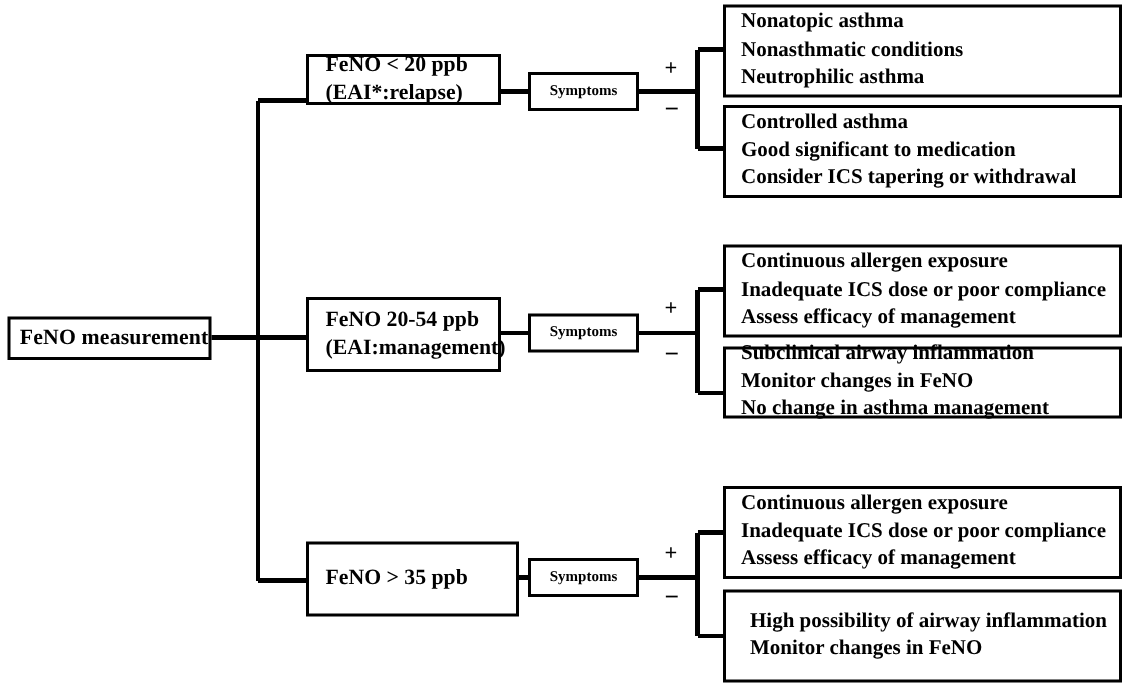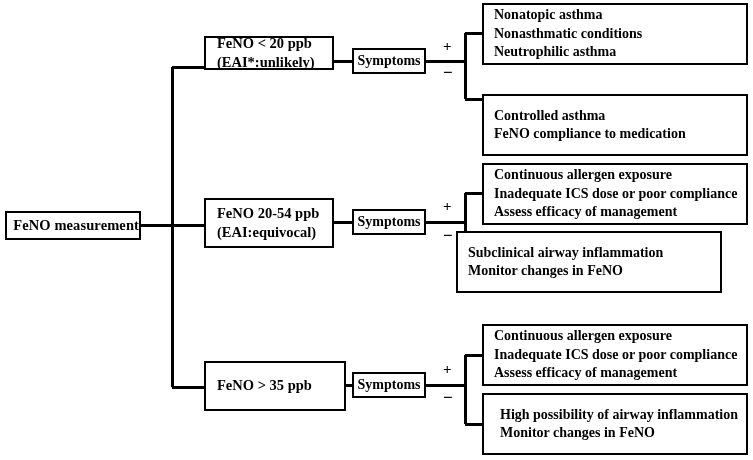--- a/index.html
+++ b/index.html
@@ -49,21 +49,21 @@
     padding-left: 10px;
   }
   .root-box {
     font-size: 14.5px;
     letter-spacing: .1px;
   }
   .tier-box {
     font-size: 14.5px;
   }
   .symptoms-box {
-    font-size: 14px;
+    font-size: 10px;
   }
   .outcome-box {
     font-size: 14px;
   }
   .sign {
     position: absolute;
     font-family: "Liberation Serif", "DejaVu Serif", serif;
     font-weight: bold;
     font-size: 15px;
     color: #000000;
@@ -110,62 +110,64 @@
       <line x1="465" y1="424" x2="483" y2="424"></line>
     </g>
   </svg>
 
   <div class="node root-box left-pad" style="left:5px; top:211px; width:136px; height:29px;align-items:flex-end;">
     <span class="line">FeNO measurement</span>
   </div>
 
   <div class="node tier-box left-pad" style="left:204px; top:36px; width:130px; height:34px;">
     <span class="line">FeNO  &lt; 20 ppb</span>
-    <span class="line">(EAI*:unlikely)</span>
+    <span class="line">(EAI*:relapse)</span>
   </div>
 
   <div class="node symptoms-box center" style="left:352px; top:48px; width:74px; height:26px;">
     <span class="line">Symptoms</span>
   </div>
 
   <span class="sign plus" style="left:443px; top:39px;">+</span>
   <span class="sign minus" style="left:443px; top:64px;">−</span>
 
   <div class="node outcome-box mid-pad" style="left:482px; top:3px; width:266px; height:62px;">
     <span class="line">Nonatopic asthma</span>
     <span class="line">Nonasthmatic conditions</span>
     <span class="line">Neutrophilic asthma</span>
   </div>
 
-  <div class="node outcome-box mid-pad" style="left:482px; top:70px; width:266px; height:62px;margin-top:24px;">
+  <div class="node outcome-box mid-pad" style="left:482px; top:70px; width:266px; height:62px;">
     <span class="line">Controlled asthma</span>
-    <span class="line">FeNO compliance to medication</span>
+    <span class="line">Good significant to medication</span>
+    <span class="line">Consider ICS tapering or withdrawal</span>
   </div>
 
   <div class="node tier-box left-pad" style="left:204px; top:198px; width:130px; height:50px;">
     <span class="line">FeNO  20-54 ppb</span>
-    <span class="line">(EAI:equivocal)</span>
+    <span class="line">(EAI:management)</span>
   </div>
 
   <div class="node symptoms-box center" style="left:352px; top:209px; width:74px; height:26px;">
     <span class="line">Symptoms</span>
   </div>
 
   <span class="sign plus" style="left:443px; top:199px;">+</span>
   <span class="sign minus" style="left:443px; top:227px;">−</span>
 
   <div class="node outcome-box mid-pad" style="left:482px; top:163px; width:266px; height:62px;">
     <span class="line">Continuous allergen exposure</span>
     <span class="line">Inadequate ICS dose or poor compliance</span>
     <span class="line">Assess efficacy of management</span>
   </div>
 
-  <div class="node outcome-box mid-pad" style="left:456px; top:231px; width:266px; height:62px;">
+  <div class="node outcome-box mid-pad" style="left:482px; top:231px; width:266px; height:48px;">
     <span class="line">Subclinical airway inflammation</span>
     <span class="line">Monitor changes in FeNO</span>
+    <span class="line">No change in asthma management</span>
   </div>
 
   <div class="node tier-box left-pad" style="left:204px; top:361px; width:142px; height:50px;">
     <span class="line">FeNO &gt; 35 ppb</span>
   </div>
 
   <div class="node symptoms-box center" style="left:352px; top:372px; width:74px; height:26px;">
     <span class="line">Symptoms</span>
   </div>
 

